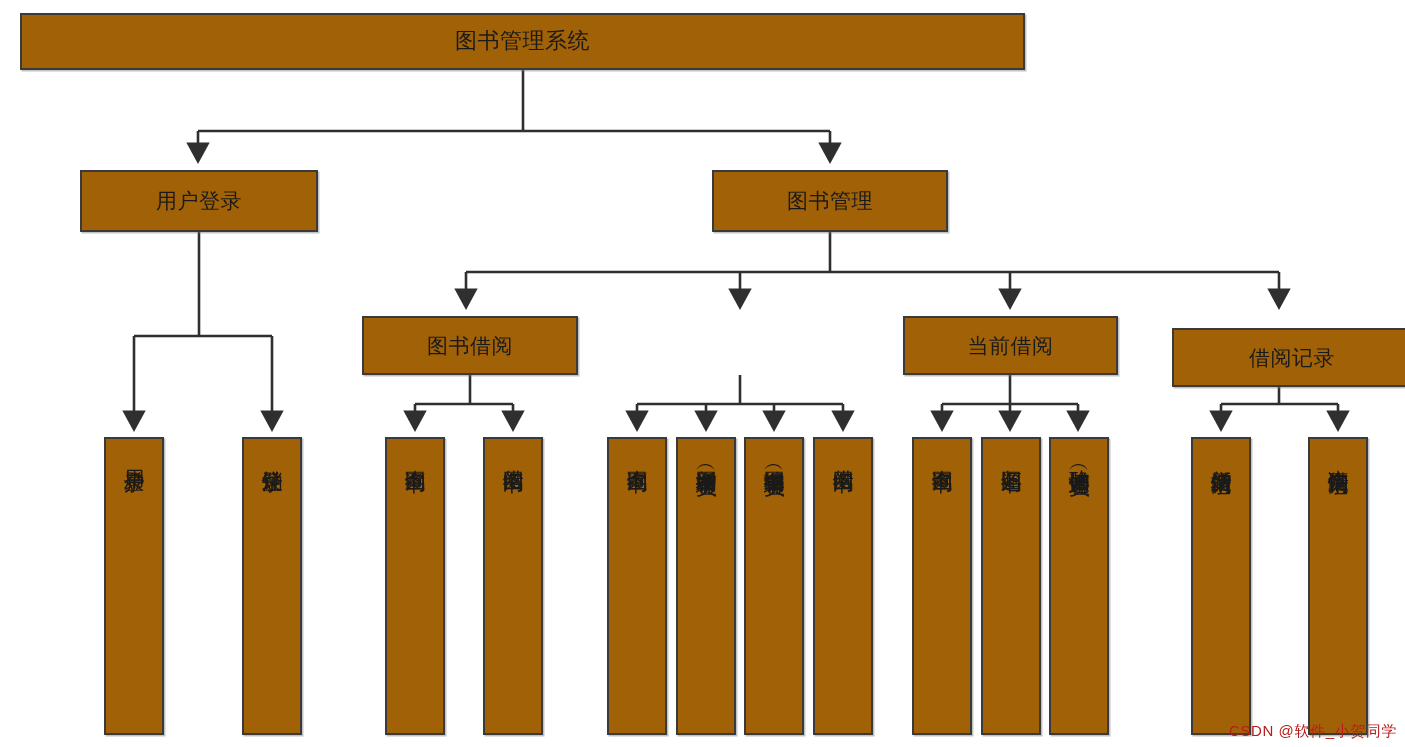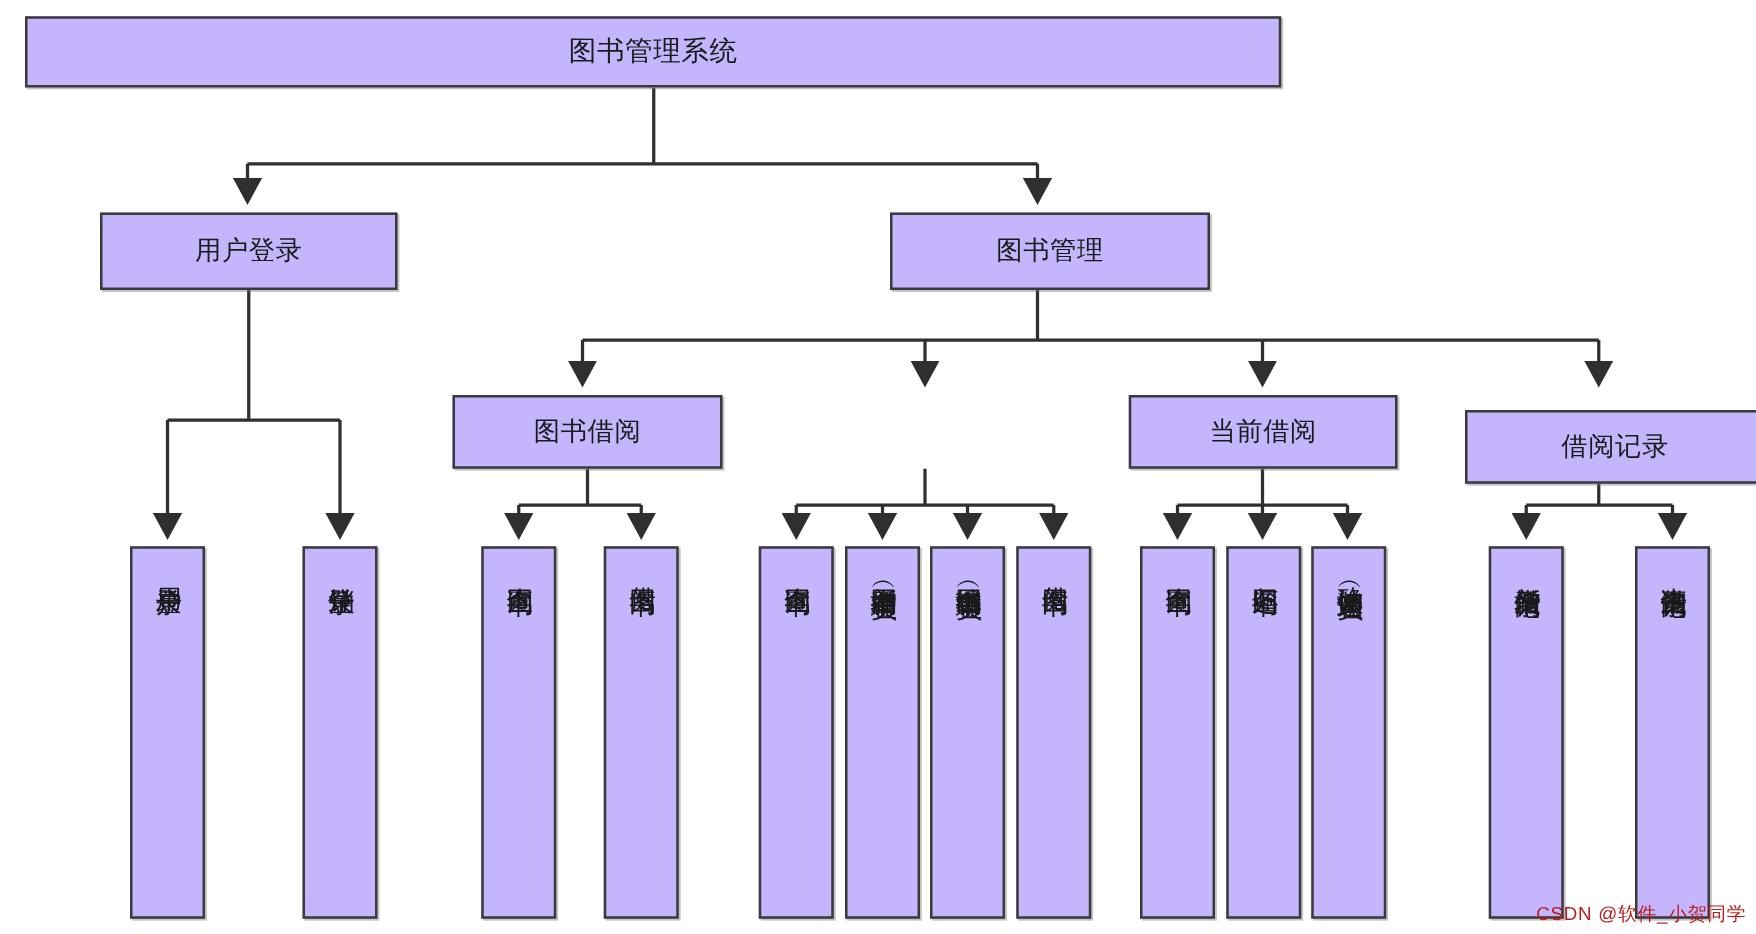--- a/index.html
+++ b/index.html
@@ -23,21 +23,21 @@
     left: 0;
     top: 0;
     width: 1405px;
     height: 747px;
     pointer-events: none;
   }
   .node {
     position: absolute;
     box-sizing: border-box;
     border: 2.5px solid #3a3a3a;
-    background: #c4b5fd;
+    background: #a16207;
     display: flex;
     align-items: center;
     justify-content: center;
     box-shadow: 1.5px 1.5px 0 rgba(120,120,120,0.45);
   }
   .node .label {
     font-size: 21px;
     line-height: 1.22;
     letter-spacing: 0.5px;
     color: #1a1a1a;
@@ -124,21 +124,21 @@
     </g>
   </svg>
 
   <div class="node root" style="left:20px; top:13px; width:1005px; height:57px;">
     <span class="label">图书管理系统</span>
   </div>
 
   <div class="node" style="left:80px; top:170px; width:238px; height:62px;">
     <span class="label">用户登录</span>
   </div>
-  <div class="node" style="left:712px; top:170px; width:256px; height:62px;">
+  <div class="node" style="left:712px; top:170px; width:236px; height:62px;">
     <span class="label">图书管理</span>
   </div>
 
   <div class="node" style="left:362px; top:316px; width:216px; height:59px;">
     <span class="label">图书借阅</span>
   </div>
   <div class="node" style="left:903px; top:316px; width:215px; height:59px;">
     <span class="label">当前借阅</span>
   </div>
   <div class="node" style="left:1172px; top:328px; width:240px; height:59px;">

